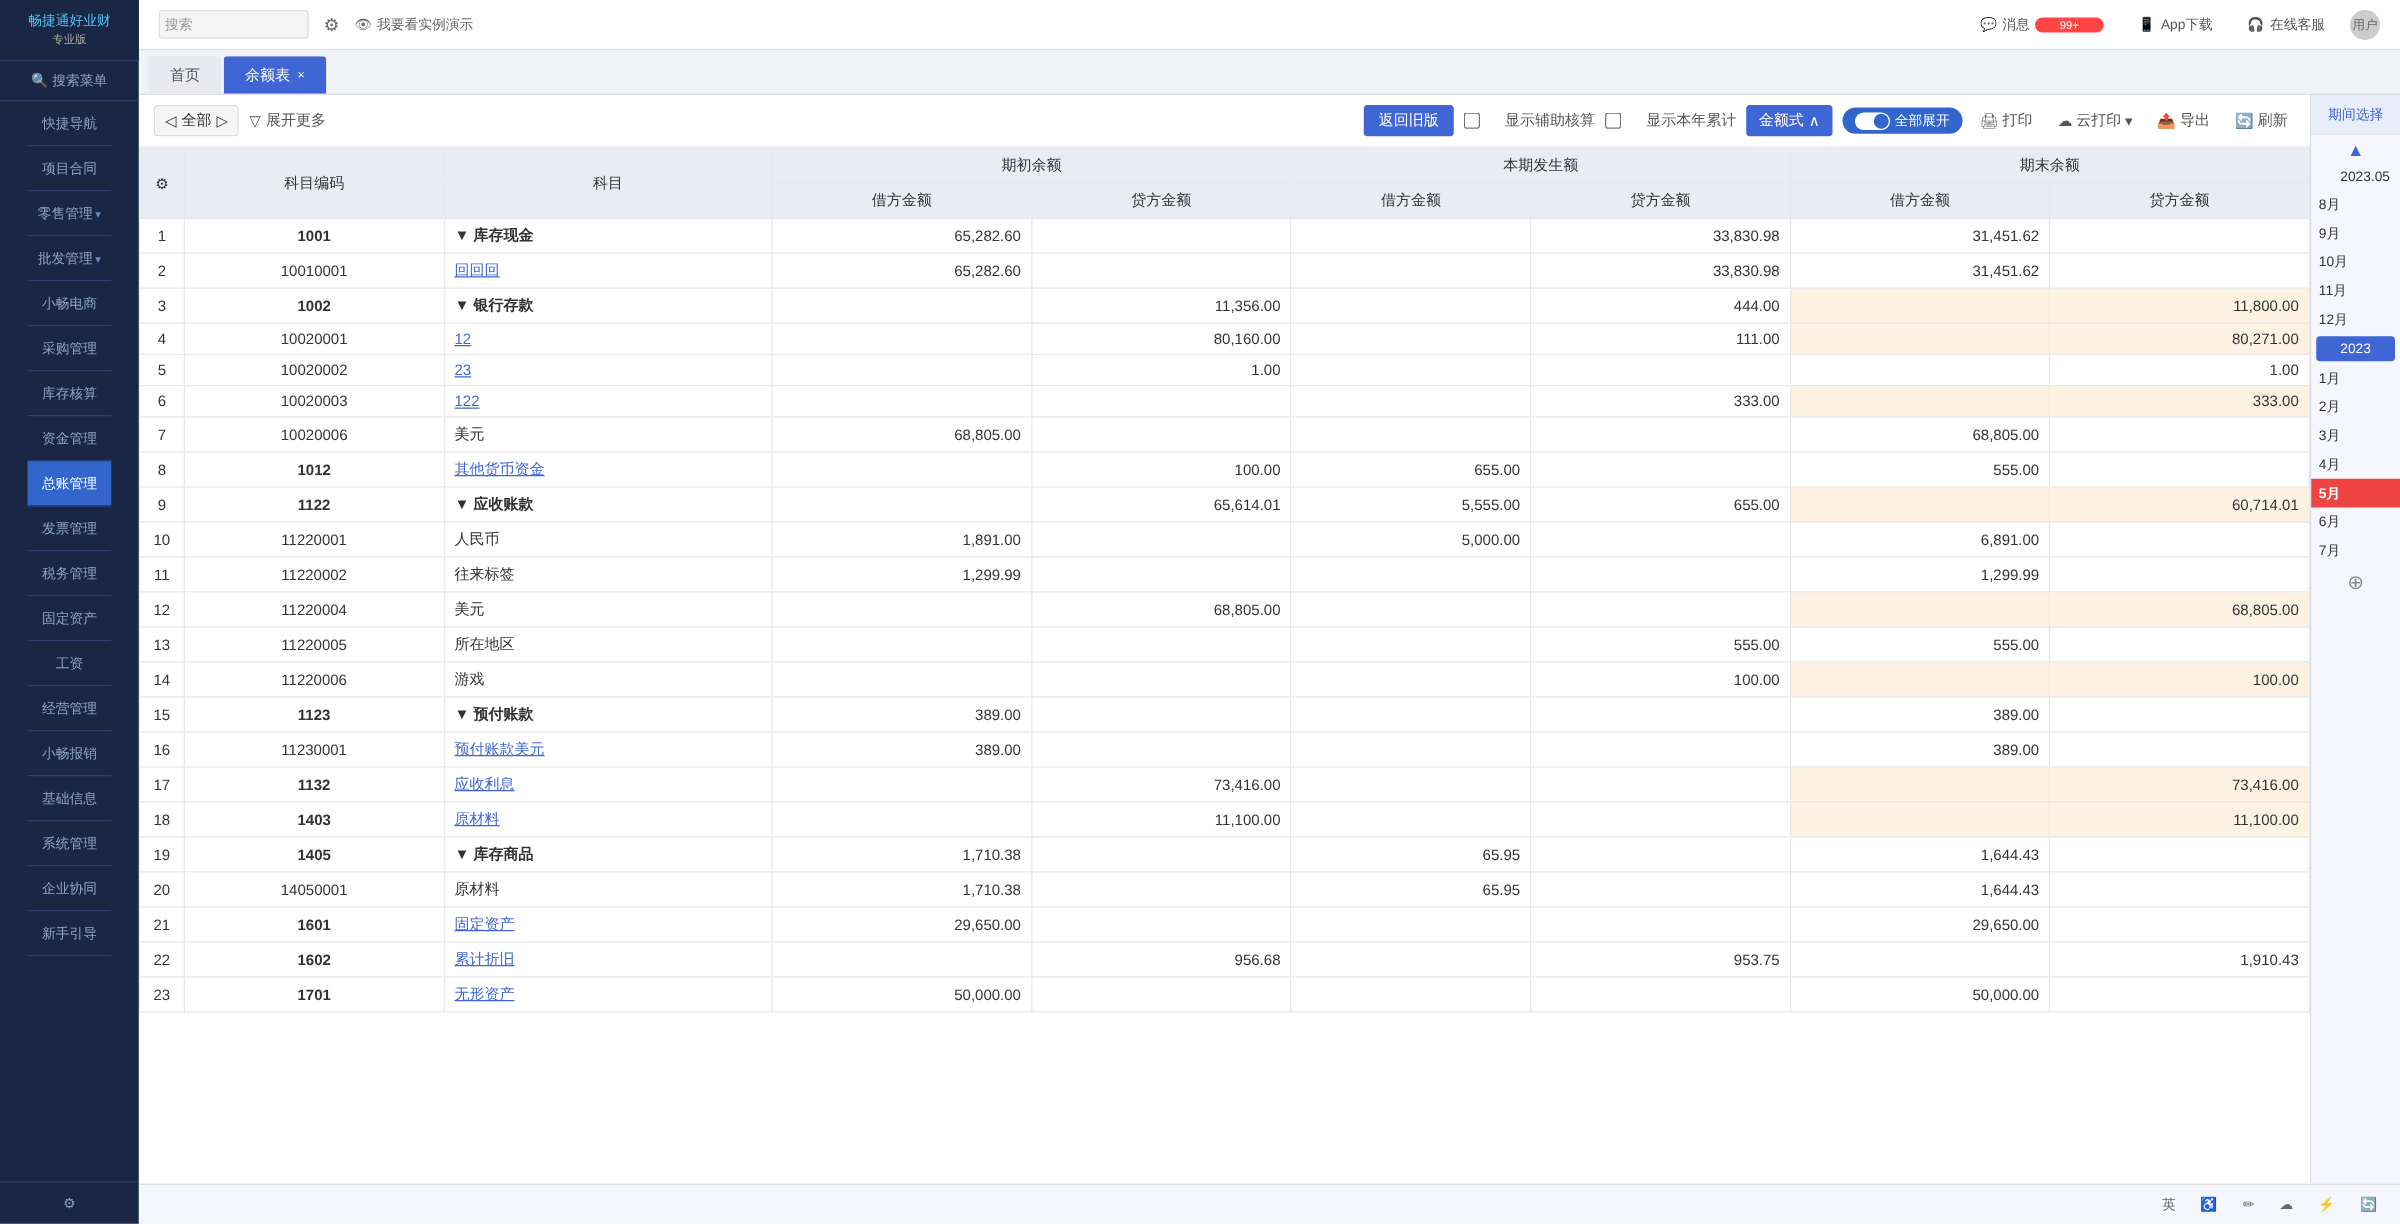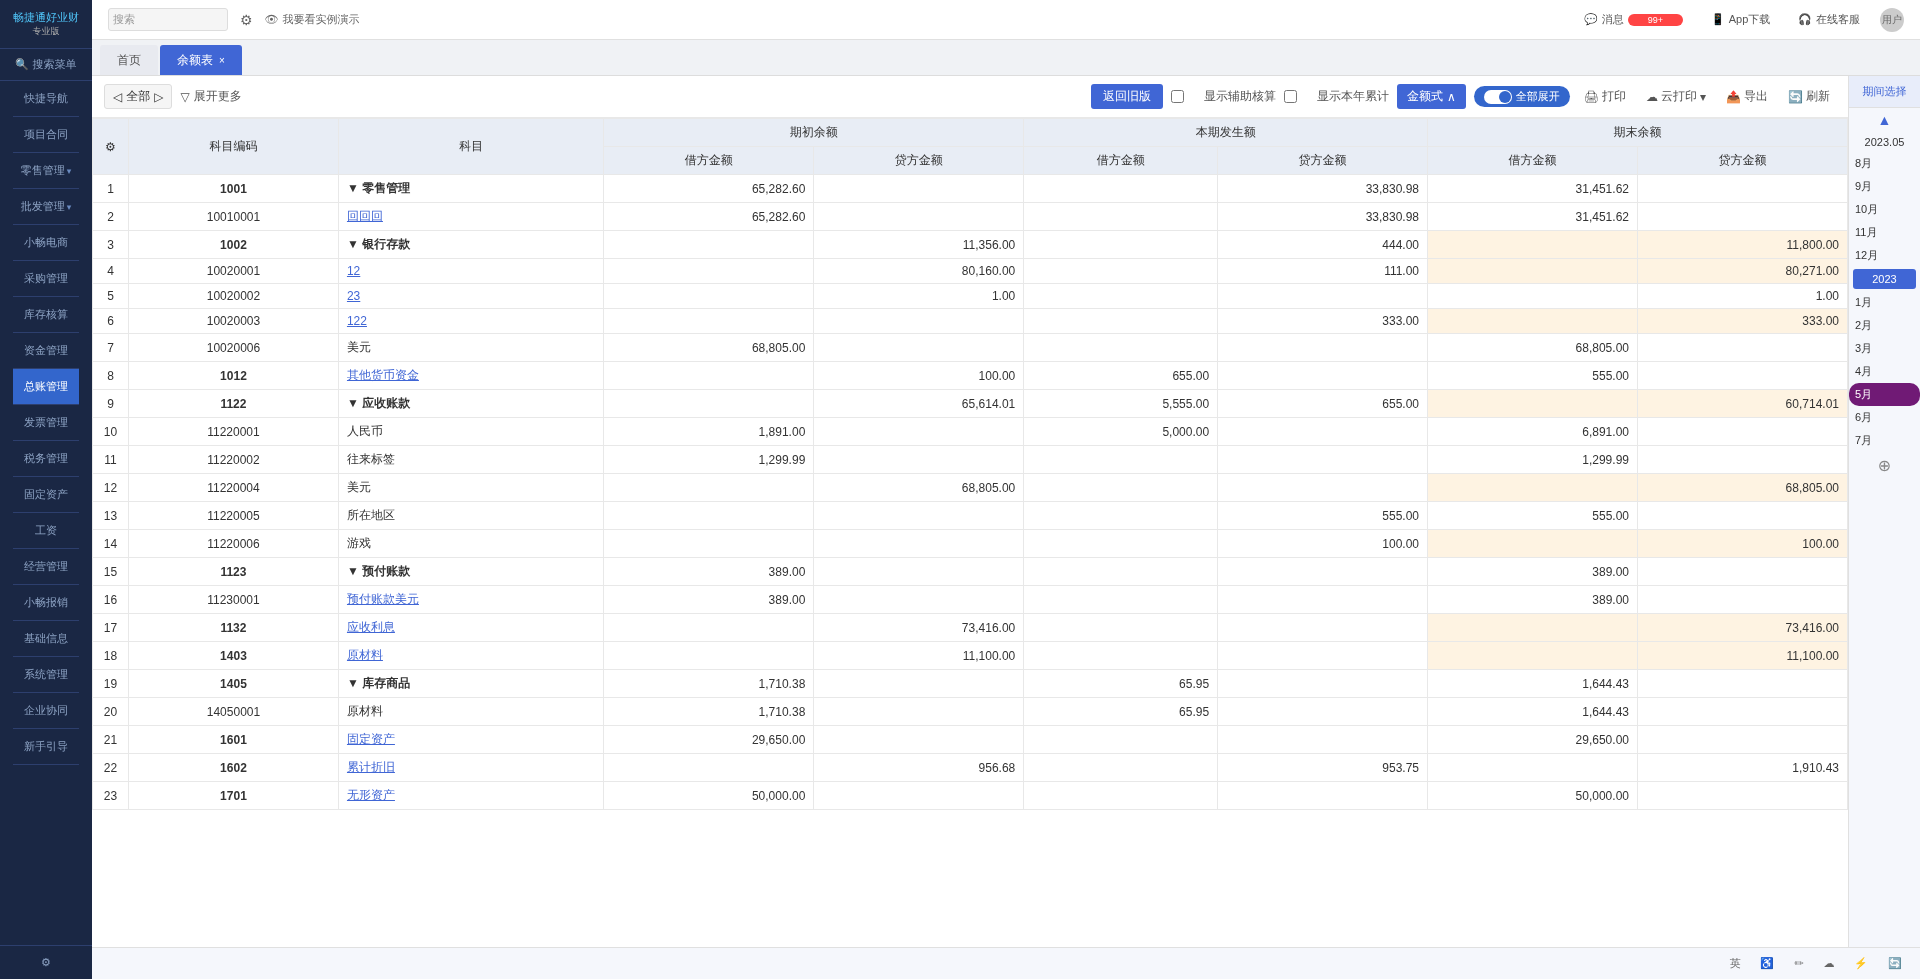--- a/index.html
+++ b/index.html
@@ -1,20 +1,20 @@
 <!DOCTYPE html>
 <html><head>
   <meta charset="utf-8">
   <style>
     * { box-sizing: border-box; margin: 0; padding: 0; }
     body { font-family: 'Microsoft YaHei', Arial, sans-serif; font-size: 12px; background: #f0f2f5; color: #333; display: flex; height: 979px; overflow: hidden; }
 
     
     .sidebar {
-      width: 92px;
+      width: 111px;
       background: #1a2744;
       display: flex;
       flex-direction: column;
       align-items: center;
       padding-top: 0;
       flex-shrink: 0;
       z-index: 10;
     }
     .sidebar-logo {
       width: 100%;
@@ -262,31 +262,31 @@
       font-size: 11px;
       color: #4066d5;
       text-align: center;
       border-bottom: 1px solid #e0e0e0;
       background: #e8edfa;
     }
     .rs-year {
       font-size: 11px;
       color: #333;
       padding: 4px 8px;
-      text-align: center;
+      text-align: right;
     }
     .rs-month {
       padding: 4px 6px;
       font-size: 11px;
       color: #333;
       text-align: center;
       cursor: pointer;
       display: flex; align-items: center; justify-content: space-between;
     }
-    .rs-month.active { background: #701a75; color: #fff; border-radius: 10px; }
+    .rs-month.active { background: #ef4444; color: #fff; border-radius: 0; font-weight: bold; }
     .rs-nav-btn {
       display: flex; align-items: center; justify-content: center;
       padding: 4px;
       cursor: pointer;
       color: #4066d5;
       font-size: 14px;
     }
     .rs-expand-btn {
       display: flex; align-items: center; justify-content: center;
       padding: 4px;
@@ -508,21 +508,21 @@
               <th>借方金额</th>
               <th>贷方金额</th>
               <th>借方金额</th>
               <th>贷方金额</th>
             </tr>
           </thead>
           <tbody id="table-body">
               <tr>
                 <td>1</td>
                 <td style="font-weight: bold;">1001</td>
-                <td class="left" style="font-weight: bold;">▼ 零售管理</td>
+                <td class="left" style="font-weight: bold;">▼ 库存现金</td>
                 <td class="right">65,282.60</td>
                 <td class="right"></td>
                 <td class="right"></td>
                 <td class="right">33,830.98</td>
                 <td class="right">31,451.62</td>
                 <td class="right"></td>
               </tr>
               <tr>
                 <td>2</td>
                 <td>10010001</td>

